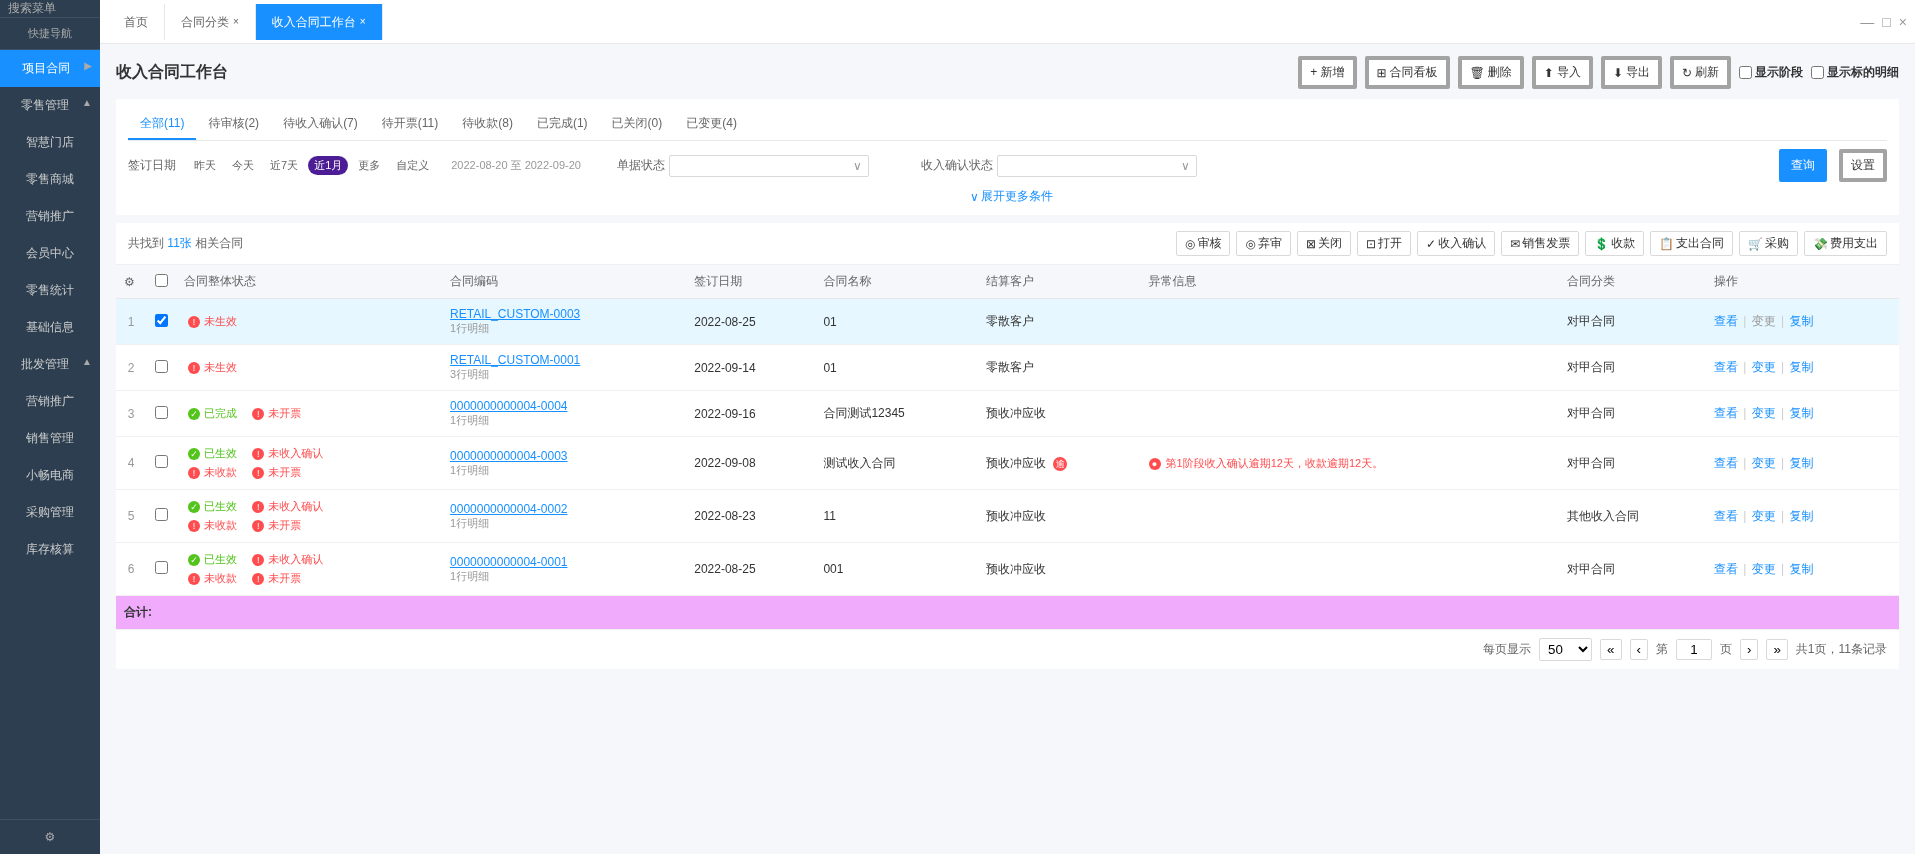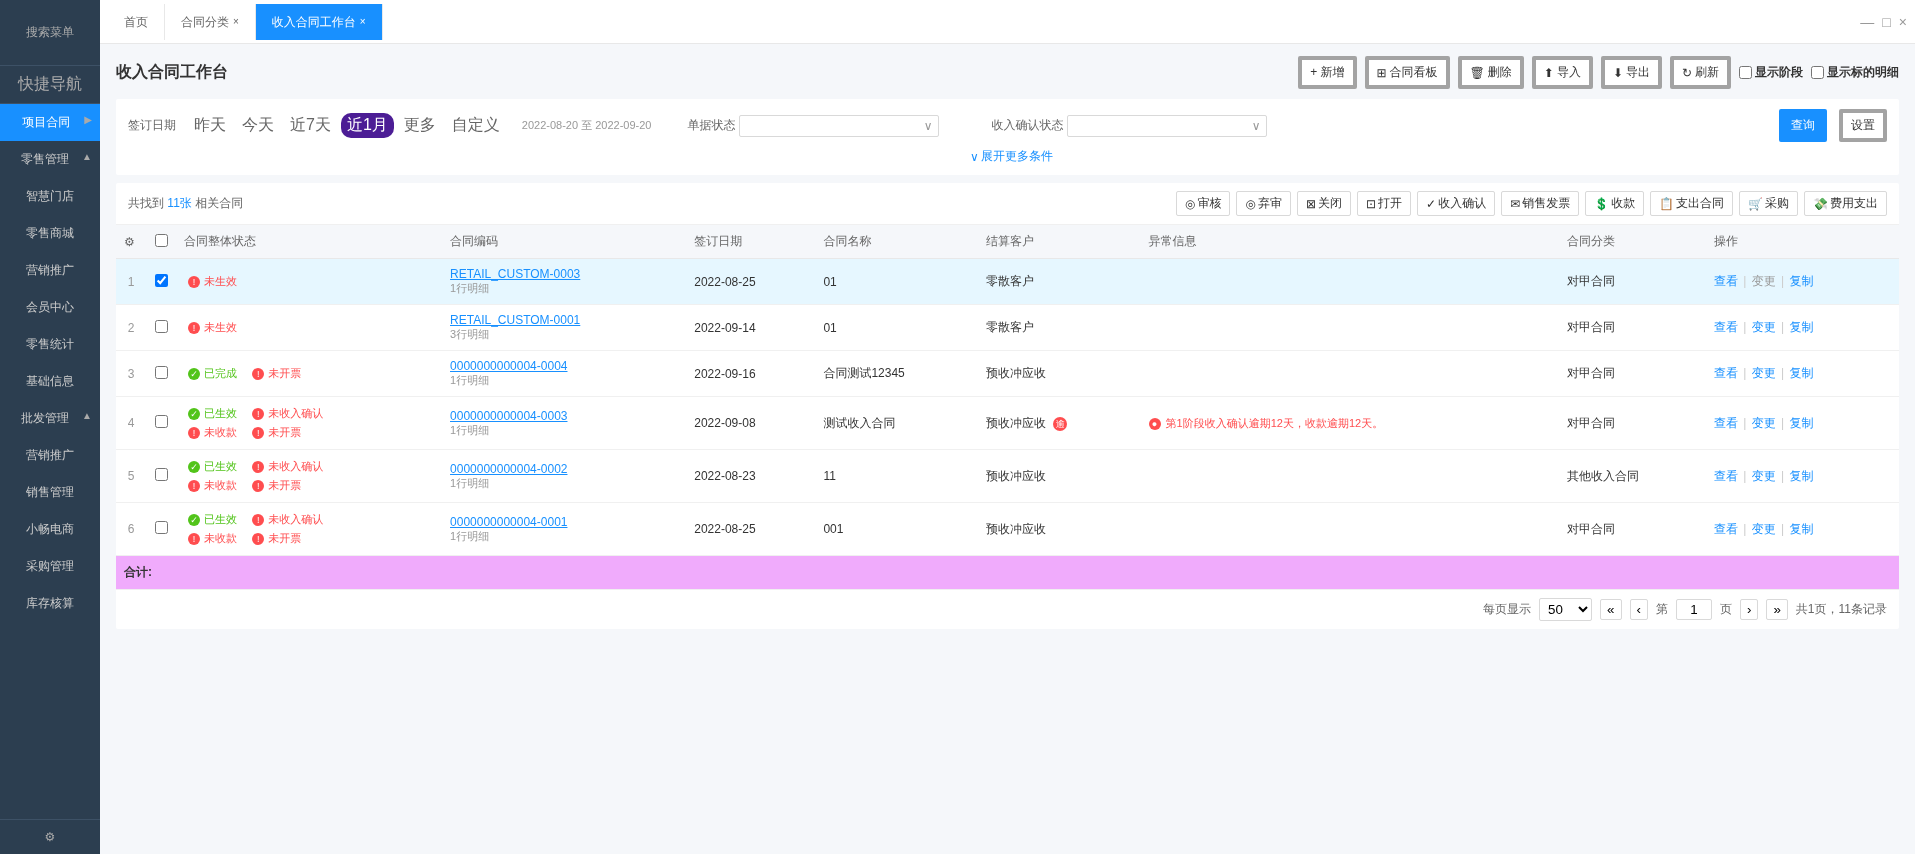--- a/index.html
+++ b/index.html
@@ -1,21 +1,21 @@
 <!DOCTYPE html>
 <html><head>
   <meta charset="utf-8">
   <style>
     * { box-sizing: border-box; margin: 0; padding: 0; }
     body { font-family: "Microsoft YaHei", Arial, sans-serif; font-size: 12px; background: #f0f2f5; color: #333; height: 854px; overflow: hidden; display: flex; }
 
     
     .sidebar { width: 100px; background: #2c3e50; color: #ccc; display: flex; flex-direction: column; height: 100%; flex-shrink: 0; }
-    .sidebar-search { padding: 24px 8px; font-size: 12px; color: #aaa; cursor: pointer; text-align: center; border-bottom: 1px solid #3d5166; }
-    .sidebar-nav { padding: 8px; font-size: 16px; color: #aaa; cursor: pointer; text-align: center; border-bottom: 1px solid #3d5166; }
+    .sidebar-search { padding: 0 8px; font-size: 12px; color: #aaa; cursor: pointer; border-bottom: 1px solid #3d5166; }
+    .sidebar-nav { padding: 8px; font-size: 11px; color: #aaa; cursor: pointer; text-align: center; border-bottom: 1px solid #3d5166; }
     .sidebar-item { padding: 10px 8px; font-size: 12px; color: #ccc; cursor: pointer; text-align: center; position: relative; }
     .sidebar-item.active { background: #1890ff; color: #fff; }
     .sidebar-bottom { margin-top: auto; padding: 10px 8px; text-align: center; color: #aaa; cursor: pointer; border-top: 1px solid #3d5166; }
 
     
     .main { flex: 1; display: flex; flex-direction: column; overflow: hidden; }
 
     
     .tabs-bar { background: #fff; display: flex; align-items: center; border-bottom: 1px solid #e8e8e8; padding: 0 8px; height: 44px; flex-shrink: 0; }
     .tab { padding: 0 16px; height: 36px; line-height: 36px; cursor: pointer; font-size: 12px; color: #666; border-right: 1px solid #e8e8e8; display: flex; align-items: center; gap: 4px; }
@@ -32,21 +32,21 @@
     .btn-primary { background: #1890ff; color: #fff; border-color: #1890ff; }
 
     
     .filter-area { background: #fff; padding: 10px 12px; border-radius: 2px; margin-bottom: 8px; }
     .filter-tabs { display: flex; gap: 0; border-bottom: 1px solid #e8e8e8; margin-bottom: 8px; }
     .filter-tab { padding: 6px 12px; cursor: pointer; font-size: 12px; color: #666; border-bottom: 2px solid transparent; }
     .filter-tab.active { color: #1890ff; border-bottom: 2px solid #1890ff; }
     .filter-row { display: flex; align-items: center; gap: 12px; flex-wrap: wrap; }
     .filter-label { font-size: 12px; color: #666; white-space: nowrap; }
     .date-shortcuts { display: flex; gap: 4px; align-items: center; }
-    .date-shortcut { padding: 2px 6px; cursor: pointer; font-size: 16px; color: #666; border-radius: 2px; text-align: right; }
+    .date-shortcut { padding: 2px 6px; cursor: pointer; font-size: 11px; color: #666; border-radius: 2px; text-align: right; }
     .date-shortcut.active { background: #4c1d95; color: #fff; border-radius: 10px; }
     .date-range { font-size: 11px; color: #999; margin-top: 0; }
     .filter-select { display: flex; align-items: center; gap: 4px; }
     .select-box { border: 1px solid #d9d9d9; padding: 3px 20px 3px 8px; border-radius: 2px; background: #fff; cursor: pointer; position: relative; min-width: 140px; font-size: 12px; }
     .expand-more { color: #1890ff; cursor: pointer; font-size: 12px; display: flex; align-items: center; gap: 2px; margin-left: 8px; }
 
     
     .table-area { background: #fff; border-radius: 2px; }
     .table-toolbar { display: flex; align-items: center; padding: 8px 12px; border-bottom: 1px solid #f0f0f0; gap: 6px; flex-wrap: wrap; }
     .table-info { font-size: 12px; color: #666; margin-right: auto; }
@@ -193,20 +193,30 @@
         </label>
         <label style="display:flex;align-items:center;gap:3px;font-size:12px;">
           <input type="checkbox" style="">
           <span>显示标的明细</span>
         </label>
       </div>
     </div>
 
     <div class="filter-area">
 
+      <div class="filter-tabs">
+        <div class="filter-tab active">全部(11)</div>
+        <div class="filter-tab">待审核(2)</div>
+        <div class="filter-tab">待收入确认(7)</div>
+        <div class="filter-tab">待开票(11)</div>
+        <div class="filter-tab">待收款(8)</div>
+        <div class="filter-tab">已完成(1)</div>
+        <div class="filter-tab">已关闭(0)</div>
+        <div class="filter-tab">已变更(4)</div>
+      </div>
 
       <div class="filter-row">
         <span class="filter-label">签订日期</span>
         <div class="date-shortcuts">
           <span class="date-shortcut">昨天</span>
           <span class="date-shortcut">今天</span>
           <span class="date-shortcut">近7天</span>
           <span class="date-shortcut active">近1月</span>
           <span class="date-shortcut">更多</span>
           <span class="date-shortcut">自定义</span>

